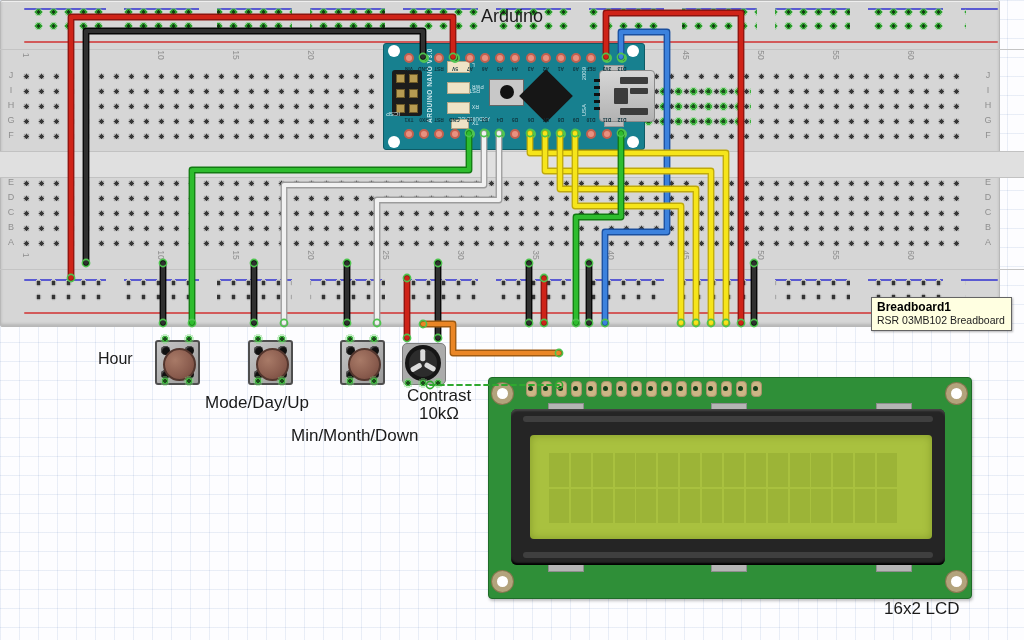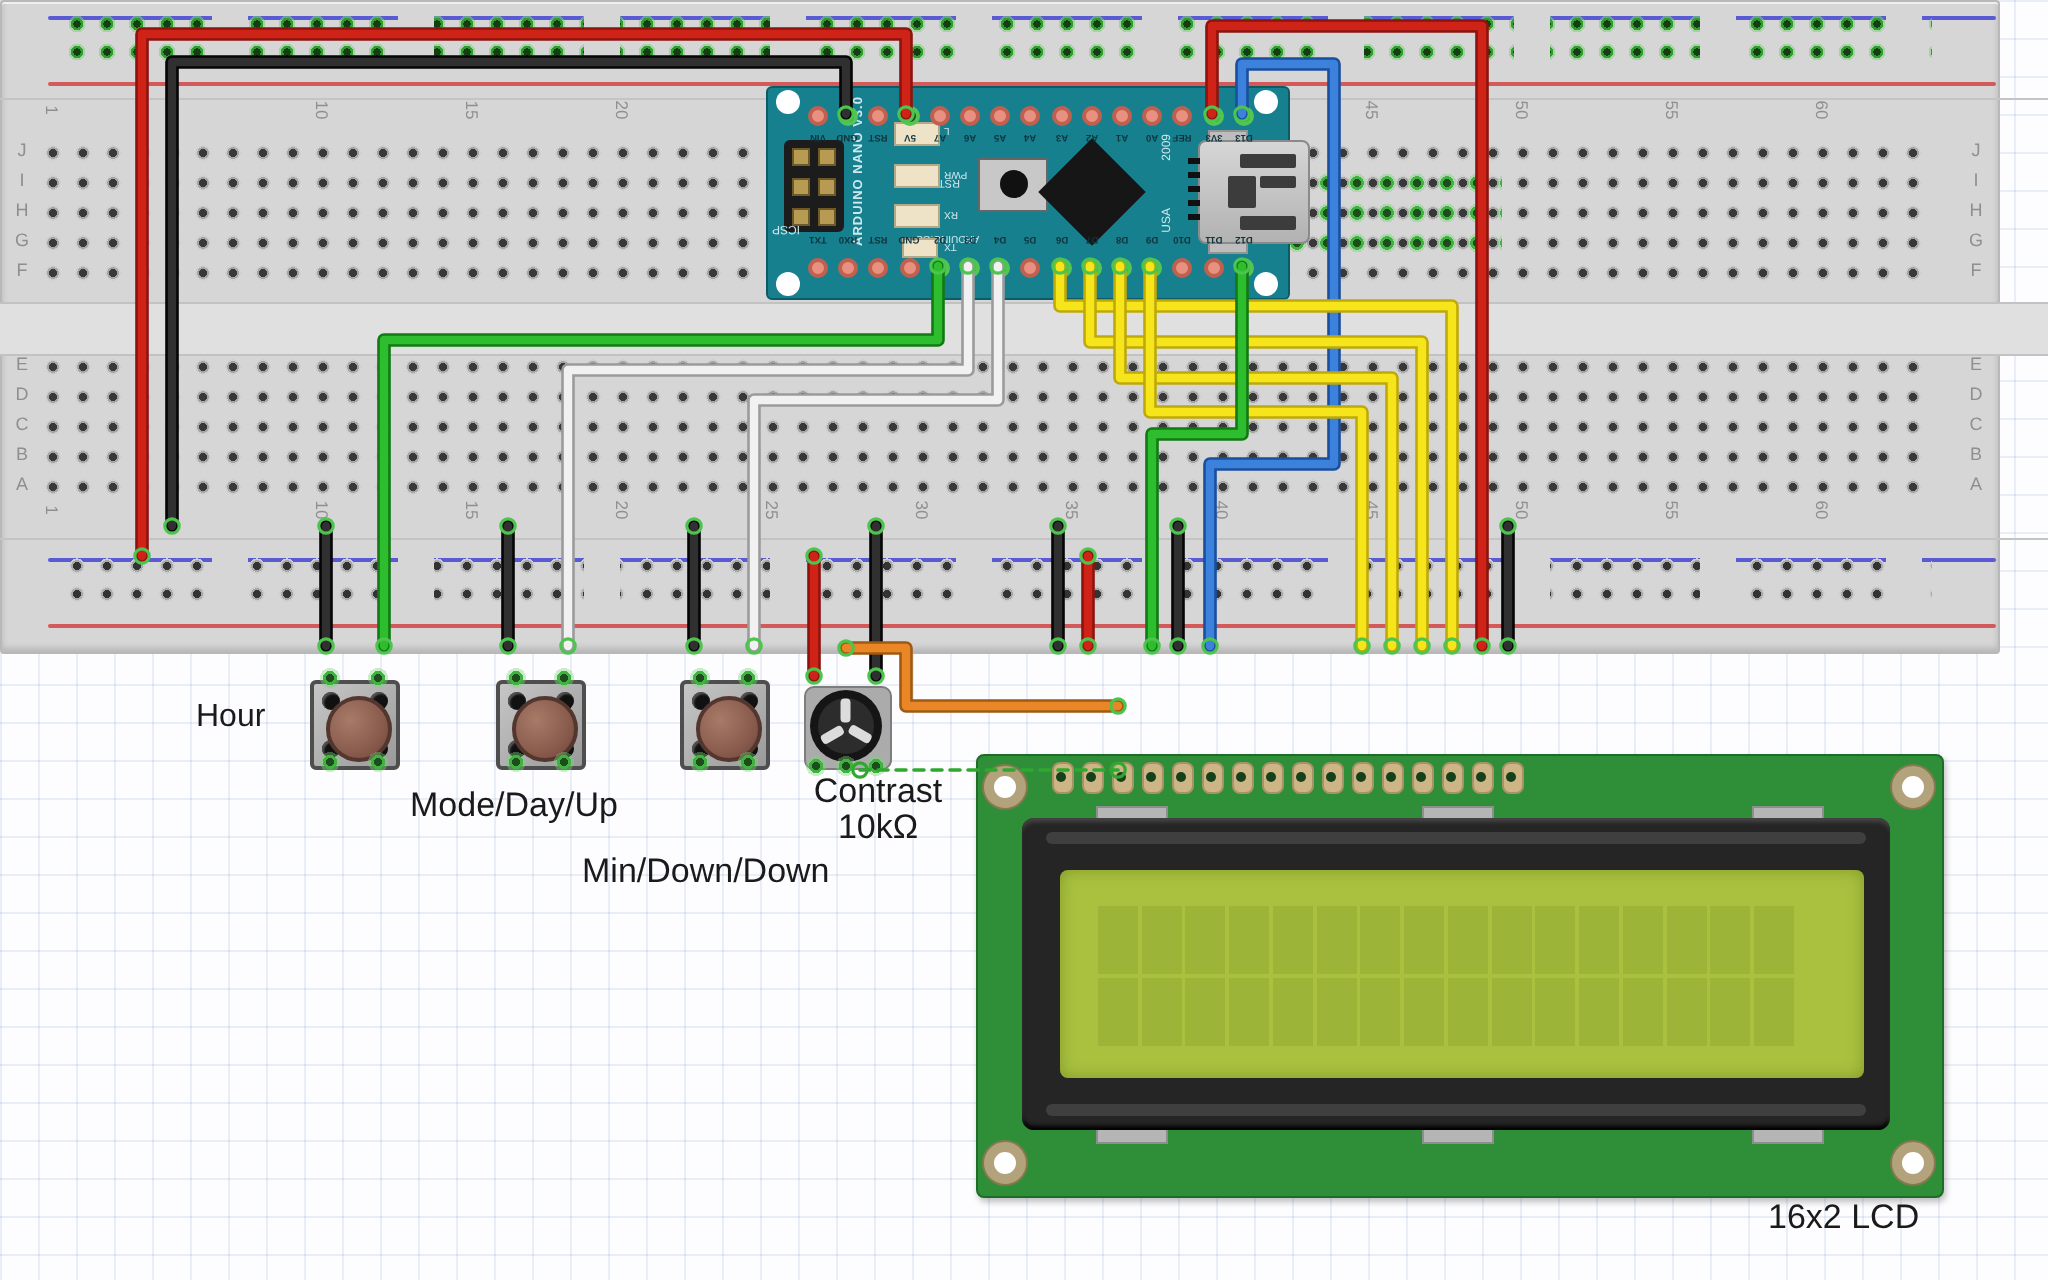--- a/index.html
+++ b/index.html
@@ -107,25 +107,26 @@
   #tooltip{position:absolute;left:871px;top:297px;background:#ffffe1;border:1px solid #646464;
     padding:2px 6px 3px 5px;z-index:50;box-shadow:1px 1px 2px rgba(0,0,0,.3);white-space:nowrap;}
   #tooltip .t1{font-size:12px;font-weight:bold;color:#000;line-height:14px;}
   #tooltip .t2{font-size:10.5px;color:#222;line-height:13px;}
 </style>
 </head>
 <body>
 
 <div id="canvas">
 
+  <div class="anno" id="label-arduino">Arduino</div>
   <div class="anno" id="label-mode">Hour</div>
   <div class="anno" id="label-hour">Mode/Day/Up</div>
   <div class="anno" id="label-contrast">Contrast</div>
   <div class="anno" id="label-contrast2">10kΩ</div>
-  <div class="anno" id="label-min">Min/Down/Down</div>
+  <div class="anno" id="label-min">Min/Month/Down</div>
   <div class="anno" id="label-lcd">16x2 LCD</div>
 
   <div id="breadboard">
     <div class="rline rblue" style="top:8px"></div>
     <div class="railholes" style="top:5px"></div>
     <div class="rline rred" style="top:41px"></div>
     <div class="seam" style="top:49px"></div>
     <div class="bank" style="top:69px"></div>
     <div id="lcd-cols-highlight"></div>
     <div id="bb-channel"></div>
@@ -455,20 +456,24 @@
       <circle cx="589" cy="323" r="3.6" fill="none" stroke="#4dc44d" stroke-width="1.6"></circle>
       <circle cx="754" cy="263" r="3.6" fill="none" stroke="#4dc44d" stroke-width="1.6"></circle>
       <circle cx="754" cy="323" r="3.6" fill="none" stroke="#4dc44d" stroke-width="1.6"></circle>
       <circle cx="423" cy="324" r="3.6" fill="none" stroke="#4dc44d" stroke-width="1.6"></circle>
       <circle cx="559" cy="353" r="3.6" fill="none" stroke="#4dc44d" stroke-width="1.6"></circle>
       <polyline points="430,385 559,385" fill="none" stroke="#2fa82f" stroke-width="1.8" stroke-linecap="round" stroke-linejoin="round" stroke-dasharray="5 4"></polyline>
       <circle cx="430" cy="385" r="3.6" fill="none" stroke="#2fa82f" stroke-width="1.6"></circle>
       <circle cx="559" cy="385" r="3.6" fill="none" stroke="#2fa82f" stroke-width="1.6"></circle>
     </svg>
 
+  <div id="tooltip">
+    <div class="t1">Breadboard1</div>
+    <div class="t2">RSR 03MB102 Breadboard</div>
+  </div>
 
 <div class="halo" style="left:159px;top:333px"></div>
     <div class="halo" style="left:183px;top:333px"></div>
     <div class="halo" style="left:159px;top:375px"></div>
     <div class="halo" style="left:183px;top:375px"></div>
     <div class="halo" style="left:252px;top:333px"></div>
     <div class="halo" style="left:276px;top:333px"></div>
     <div class="halo" style="left:252px;top:375px"></div>
     <div class="halo" style="left:276px;top:375px"></div>
     <div class="halo" style="left:344px;top:333px"></div>

